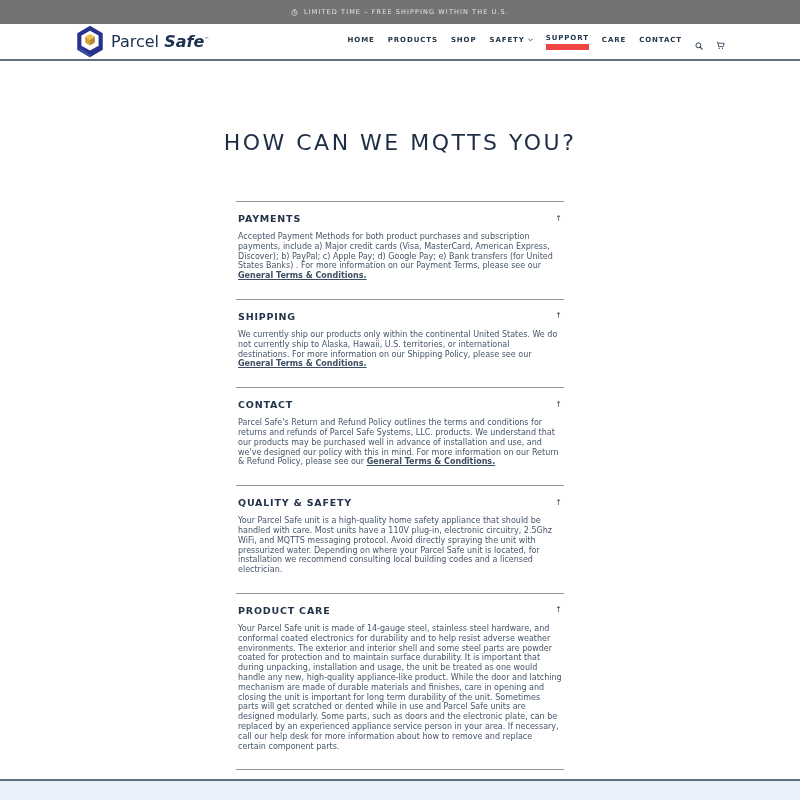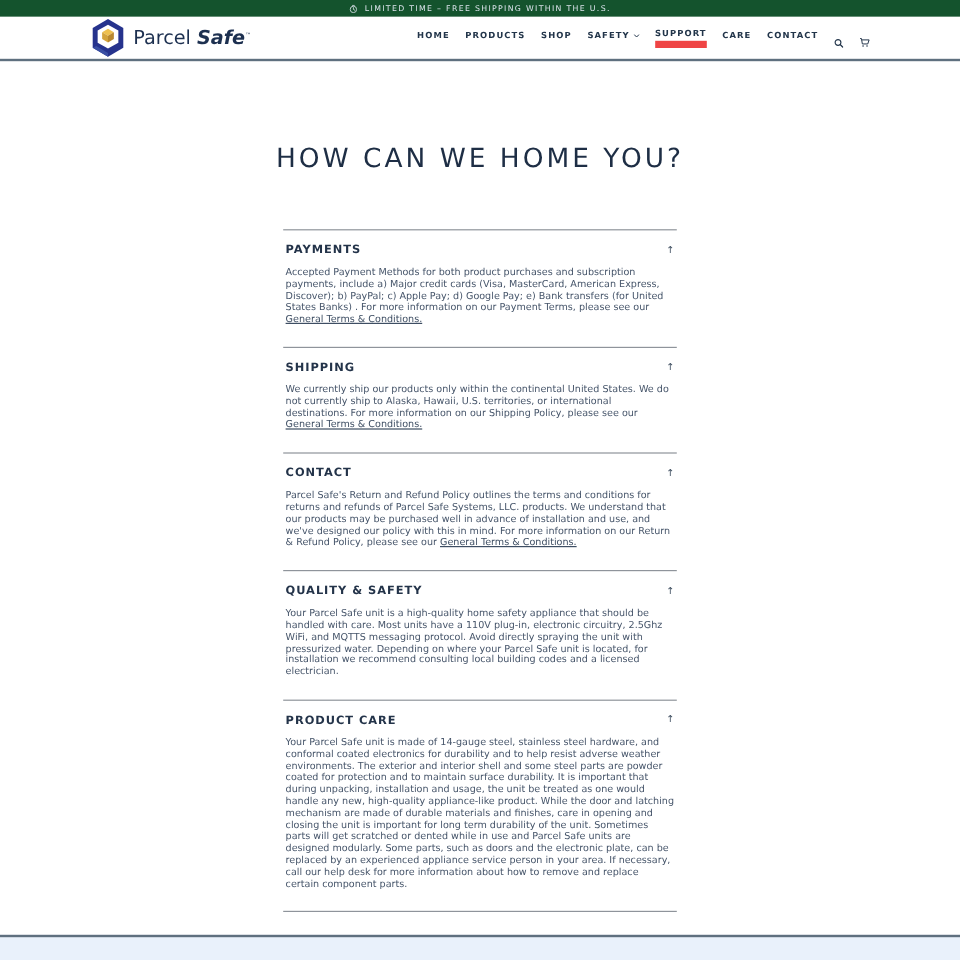--- a/index.html
+++ b/index.html
@@ -4,21 +4,21 @@
 <style>
   html,body{margin:0;padding:0;}
   body{
     width:800px;height:800px;position:relative;overflow:hidden;
     background:#ffffff;
     font-family:"DejaVu Sans","Liberation Sans",sans-serif;
     -webkit-font-smoothing:antialiased;
   }
   
   .announce{
-    height:14px;background:#14532d;color:#dce4ec;
+    height:24px;background:#737373;color:#dce4ec;
     display:flex;align-items:center;justify-content:center;gap:6px;
     font-size:6.5px;letter-spacing:1.1px;font-weight:500;
   }
   .announce svg{display:block;}
   
   .nav{height:35px;background:#ffffff;border-bottom:2px solid #5f707f;display:flex;align-items:center;}
   .nav-inner{width:650px;margin:0 auto;display:flex;align-items:center;justify-content:space-between;}
   .brand{display:flex;align-items:center;gap:6px;cursor:pointer;text-decoration:none;}
   .brand svg{width:30px;height:33px;display:block;}
   .brand-text{font-size:16px;color:#1d3050;font-weight:400;line-height:1;}
@@ -41,21 +41,21 @@
     margin:8px 0 0 0;
   }
   
   .accordion{width:328px;margin:46px auto 0 auto;}
   .sec{border-top:1px solid #8f949b;padding:11px 2px 18px 2px;}
   .sec:last-child{border-bottom:1px solid #8f949b;}
   .sec-head{display:flex;justify-content:space-between;align-items:center;margin-bottom:8px;cursor:pointer;}
   .sec-title{font-size:9.5px;font-weight:600;letter-spacing:0.8px;color:#233349;}
   .sec-toggle{font-size:8px;color:#3a4a5c;line-height:1;cursor:pointer;}
   .sec-body{font-size:8px;line-height:9.8px;color:#46556a;margin:0;text-align:left;}
-  .terms-link{color:#3e4e63;font-weight:400;text-decoration:underline;cursor:pointer;}
+  .terms-link{color:#3e4e63;font-weight:700;text-decoration:underline;cursor:pointer;}
   
   .footer-bar{
     position:absolute;left:0;right:0;bottom:0;height:19px;
     background:#e9f1fb;border-top:2px solid #5f707f;
   }
 </style>
 </head>
 <body>
 
 <div class="announce">
@@ -120,21 +120,21 @@
           <path d="M1 1.5 H2.5 L3.5 7.5 H9.5 L11 3 H3" fill="none" stroke="#22354a" stroke-width="1.1" stroke-linejoin="round"></path>
           <circle cx="4.3" cy="9.8" r="0.9" fill="#22354a"></circle>
           <circle cx="8.7" cy="9.8" r="0.9" fill="#22354a"></circle>
         </svg>
       </span>
     </div>
   </div>
 </div>
 
 <div class="hero">
-  <h1>HOW CAN WE HOME YOU?</h1>
+  <h1>HOW CAN WE MQTTS YOU?</h1>
 </div>
 
 <div class="accordion" id="accordion">
   <section class="sec">
     <div class="sec-head">
       <span class="sec-title">PAYMENTS</span>
       <span class="sec-toggle">↑</span>
     </div>
     <p class="sec-body"><span>Accepted Payment Methods for both product purchases and subscription payments, include a) Major credit cards (Visa, MasterCard, American Express, Discover); b) PayPal; c) Apple Pay; d) Google Pay; e) Bank transfers (for United States Banks) . For more information on our Payment Terms, please see our </span><a class="terms-link">General Terms &amp; Conditions.</a></p>
   </section>

